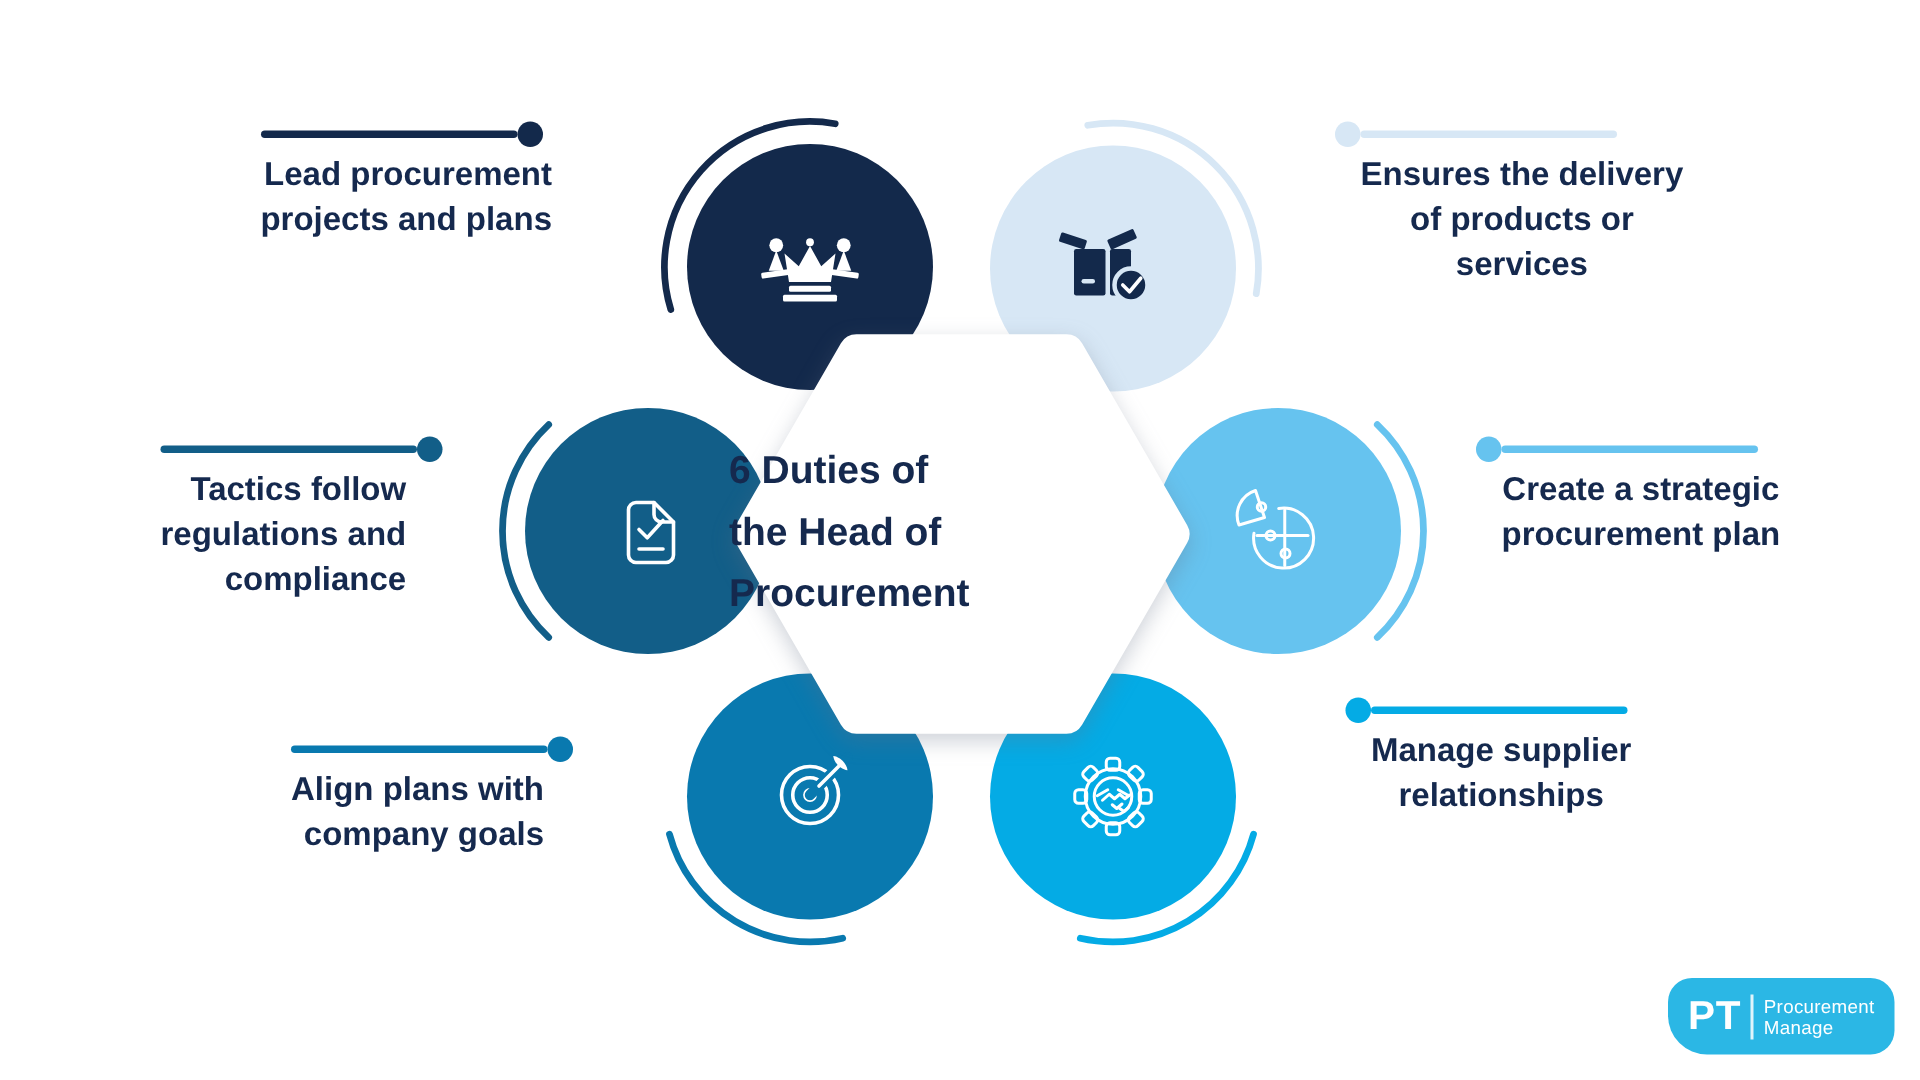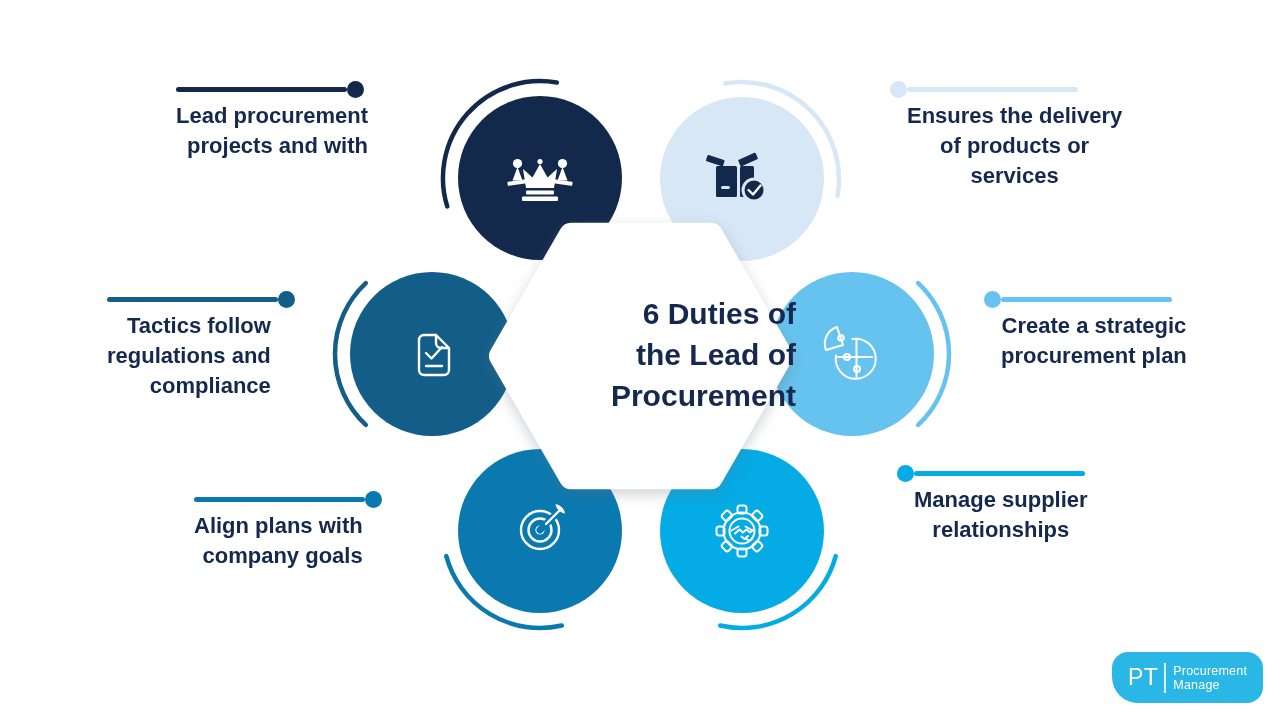--- a/index.html
+++ b/index.html
@@ -37,27 +37,27 @@
   .ls{display:flex;flex-direction:column;align-items:flex-start;text-align:right;}
   .ls .lbl-text{padding-right:14px;margin-top:3px;}
   .rs .lbl-text{padding-left:17px;margin-top:3px;}
   .d1 .conn-line,.d1 .conn-dot{background:var(--navy);}
   .d2 .conn-line,.d2 .conn-dot{background:var(--light-blue);}
   .d3 .conn-line,.d3 .conn-dot{background:var(--steel-blue);}
   .d4 .conn-line,.d4 .conn-dot{background:var(--sky-blue);}
   .d5 .conn-line,.d5 .conn-dot{background:var(--ocean-blue);}
   .d6 .conn-line,.d6 .conn-dot{background:var(--cyan);}
 
-  .center-title{position:absolute;left:486px;top:293px;width:310px;text-align:right;
-                font-size:30px;line-height:41px;font-weight:bold;color:var(--text-navy);}
+  .center-title{position:absolute;left:486px;top:293px;width:310px;text-align:left;
+                font-size:26px;line-height:41px;font-weight:bold;color:var(--text-navy);}
 
   .logo{position:absolute;left:1112px;top:652px;width:151px;height:51px;
         background:var(--logo-cyan);border-radius:16px 16px 16px 26px;
         display:flex;align-items:center;justify-content:center;color:#fff;}
-  .logo-abbr{font-size:23px;font-weight:normal;letter-spacing:.5px;}
+  .logo-abbr{font-size:27px;font-weight:bold;letter-spacing:.5px;}
   .logo-divider{width:2px;height:30px;background:rgba(255,255,255,.85);margin:0 7px 0 6px;}
   .logo-name{font-size:12.5px;line-height:14px;letter-spacing:.2px;}
 </style>
 </head>
 <body>
 
 <div class="stage">
 
   <svg class="diagram-svg" width="1280" height="720" viewBox="0 0 1280 720">
 
@@ -140,32 +140,32 @@
       <path class="ic-stroke-thin" stroke-width="1.9" d="M731.5 530.5 l7 -4 M752.5 530.5 l-7 -4"></path>
       <path class="ic-stroke-thin" stroke-width="1.9" d="M735 533.5 l4.5 -4 l3.5 3 l3.5 -3 l3.5 3 l3 -2.5"></path>
       <path class="ic-stroke-thin" stroke-width="1.9" d="M741.5 536.5 l3 2.5 l3.5 -3 M746.5 539 l2.8 2 l3 -2.6"></path>
     </g>
 
     <polygon class="hex" points="501,356 571,234.8 711,234.8 781,356 711,477.2 571,477.2"></polygon>
   </svg>
 
   <div class="center-title">
     <div>6 Duties of</div>
-    <div>the Lead of</div>
+    <div>the Head of</div>
     <div>Procurement</div>
   </div>
 
   <div class="duty-label ls d1" style="right:898px;top:81px;">
     <div class="connector">
       <span class="conn-line"></span>
       <span class="conn-dot"></span>
     </div>
     <div class="lbl-text">
       <div>Lead procurement</div>
-      <div>projects and with</div>
+      <div>projects and plans</div>
     </div>
   </div>
 
   <div class="duty-label rs d2" style="left:890px;top:81px;">
     <div class="connector">
       <span class="conn-dot"></span>
       <span class="conn-line"></span>
     </div>
     <div class="lbl-text">
       <div>Ensures the delivery</div>

